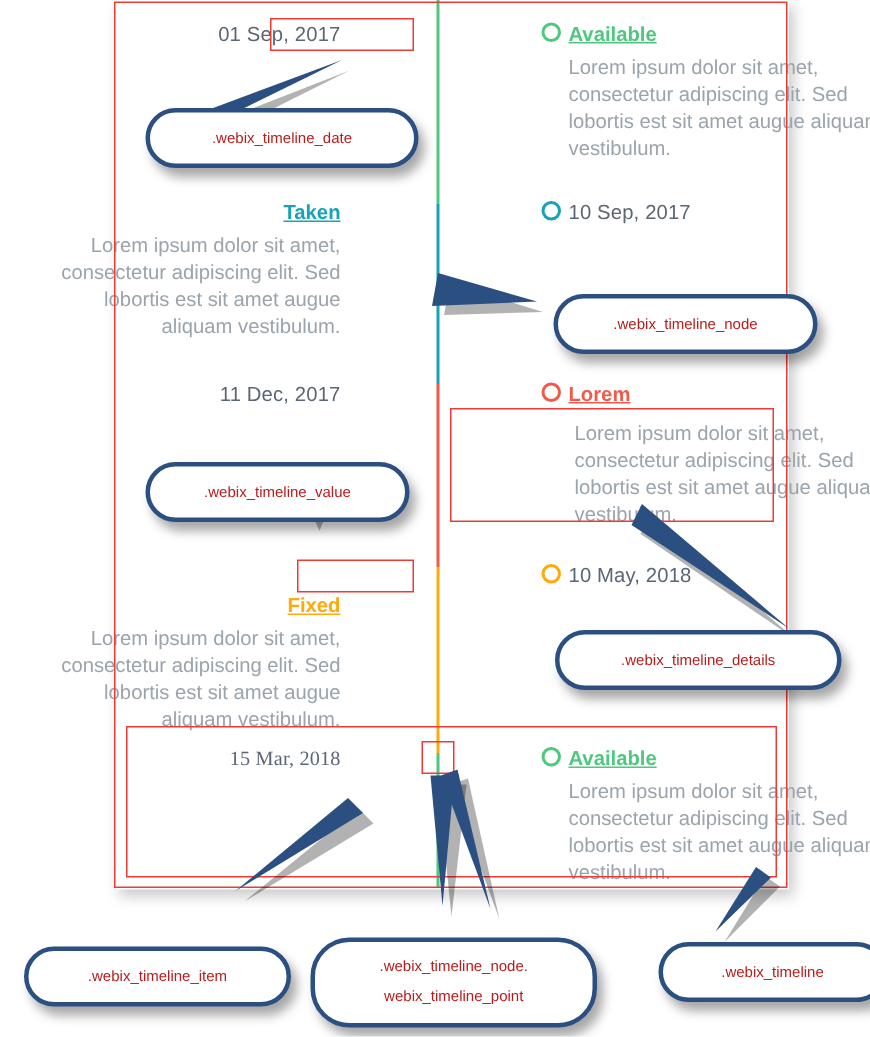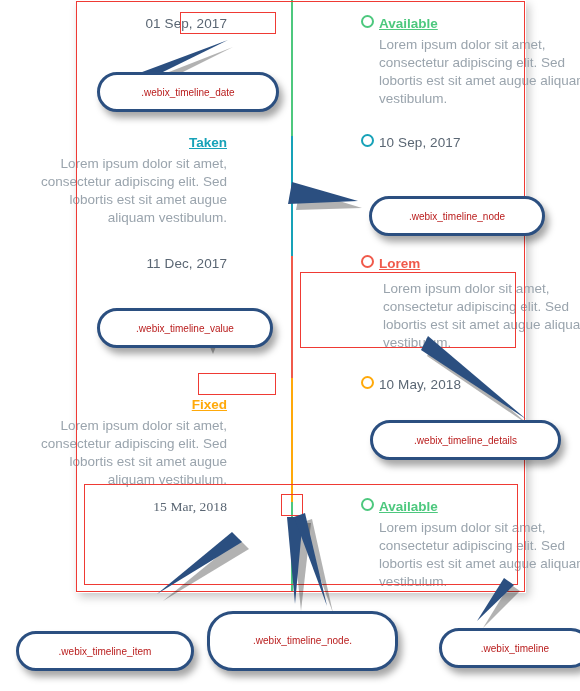--- a/index.html
+++ b/index.html
@@ -65,21 +65,21 @@
     border-radius:26px;
     color:#b91c1c;
     font-size:10px;
     text-align:center;
     display:flex;align-items:center;justify-content:center;
     box-shadow:4px 6px 7px rgba(0,0,0,0.35);
     z-index:40;
     white-space:nowrap;
     line-height:19px;
   }
-  .callout.two-line{line-height:20px;white-space:normal;}
+  .callout.two-line{line-height:20px;white-space:normal;margin-top:14px;}
 
   
   #pointers{position:absolute;left:0;top:0;width:580px;height:691px;z-index:30;}
   #pointers polygon{fill:#2b4f80;}
   #shadows{position:absolute;left:0;top:0;width:580px;height:691px;z-index:25;}
   #shadows polygon{fill:rgba(0,0,0,0.30);}
 </style>
 </head>
 <body>
 
@@ -197,17 +197,18 @@
 <div class="callout" style="left:370px;top:420px;width:185px;height:34px;">
   <span>.webix_timeline_details</span>
 </div>
 
 <div class="callout" style="left:16px;top:631px;width:172px;height:34px;">
   <span>.webix_timeline_item</span>
 </div>
 
 <div class="callout two-line" style="left:207px;top:611px;width:185px;height:54px;flex-direction:column;">
   <span>.webix_timeline_node.</span>
+  <span>webix_timeline_point</span>
 </div>
 
 <div class="callout" style="left:439px;top:628px;width:146px;height:34px;">
   <span>.webix_timeline</span>
 </div>
 
 </body></html>

